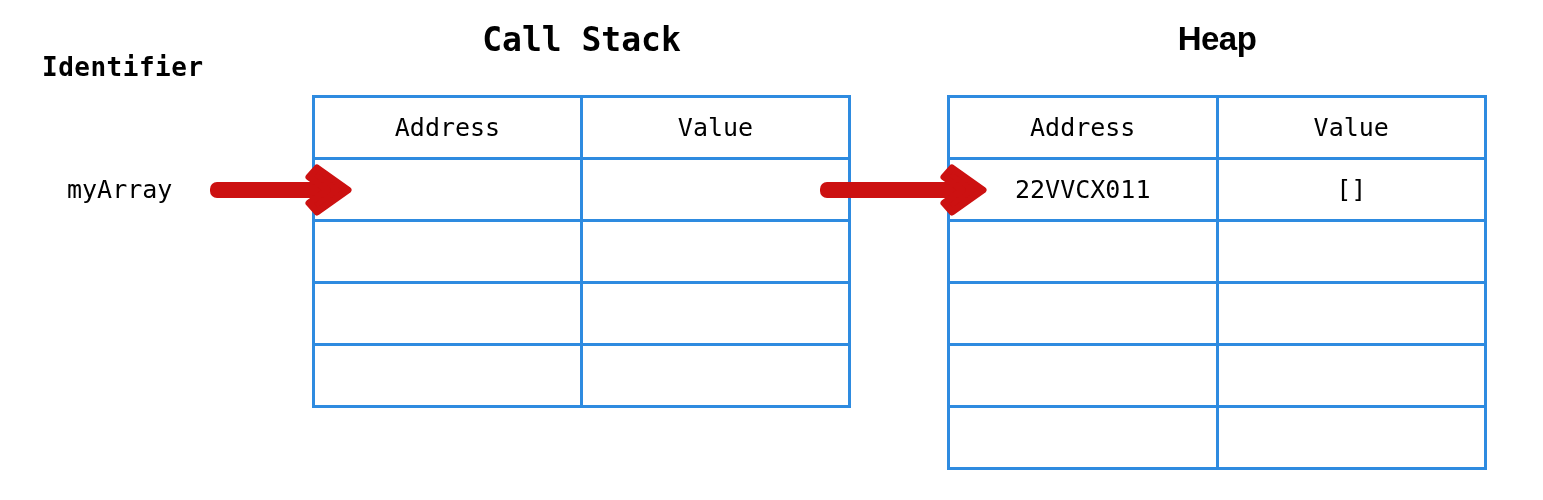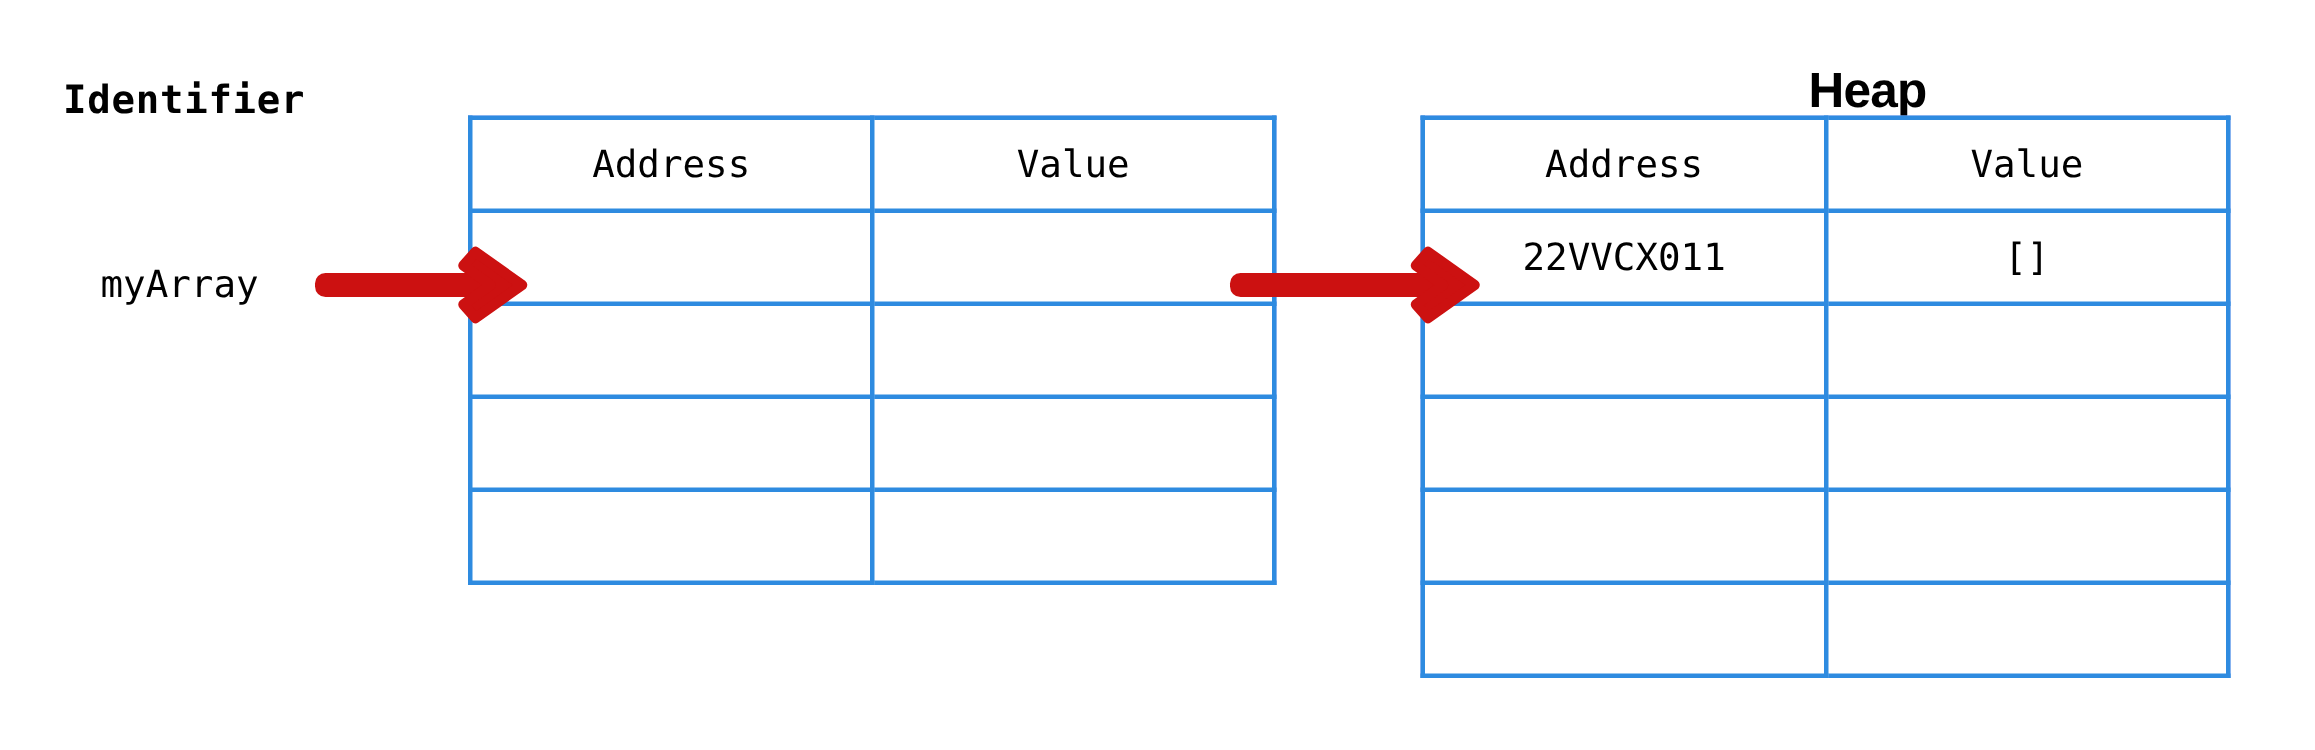--- a/index.html
+++ b/index.html
@@ -48,44 +48,43 @@
   }
   .section-title.sans {
     font-family: "Liberation Sans", sans-serif;
     letter-spacing: -0.5px;
   }
   #title-callstack {
     left: 312px;
     width: 539px;
   }
   #title-heap {
-    left: 975px;
+    left: 947px;
     width: 540px;
-    margin-top: 21px;
   }
 
   .var-name {
     position: absolute;
     left: 67px;
     top: 175px;
     font-family: "DejaVu Sans Mono", monospace;
     font-size: 25px;
     font-weight: normal;
     color: #000000;
     white-space: nowrap;
     text-align: center;
   }
 
   
   .mem-table {
     position: absolute;
-    top: 77px;
+    top: 95px;
     border-collapse: collapse;
     table-layout: fixed;
-    background: #c4b5fd;
+    background: #be185d;
   }
   #table-callstack {
     left: 312px;
     width: 539px;
   }
   #table-heap {
     left: 947px;
     width: 540px;
   }
   .mem-table td {
@@ -116,20 +115,21 @@
     pointer-events: none;
   }
 </style>
 </head>
 <body>
 
 <div id="canvas">
 
   <div class="identifier-label">Identifier</div>
 
+  <div class="section-title mono" id="title-callstack">Call Stack</div>
 
   <div class="section-title sans" id="title-heap">Heap</div>
 
   <div class="var-name">myArray</div>
 
   <table class="mem-table" id="table-callstack">
     <tbody>
       <tr class="header-row">
         <td class="col-address">Address</td>
         <td class="col-value">Value</td>

